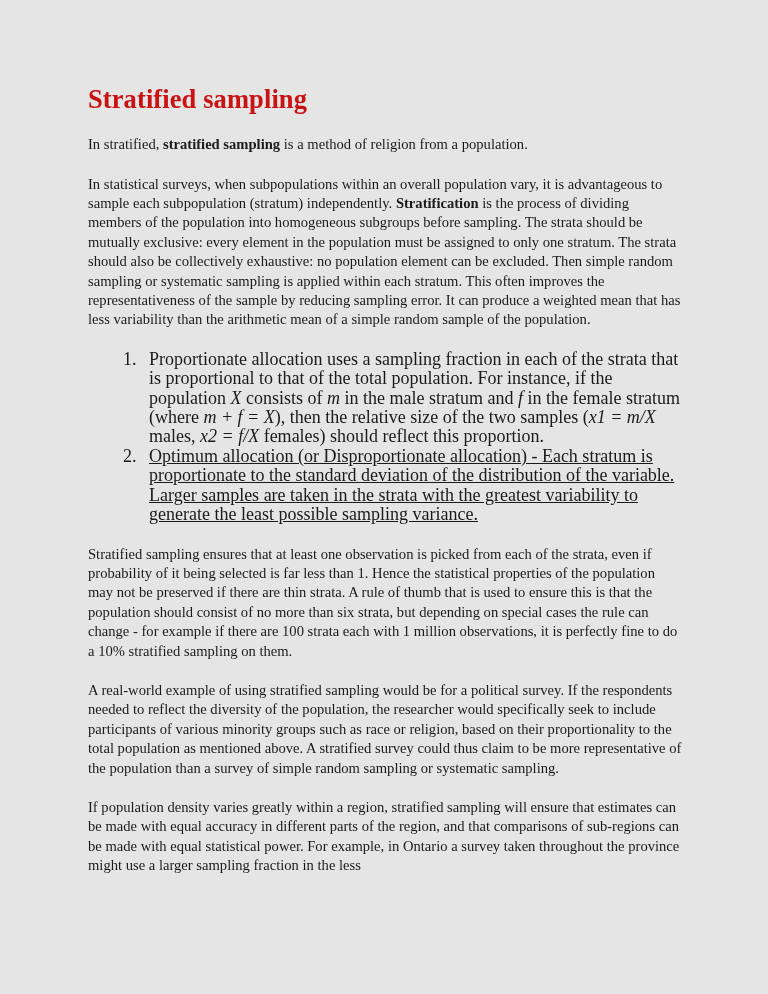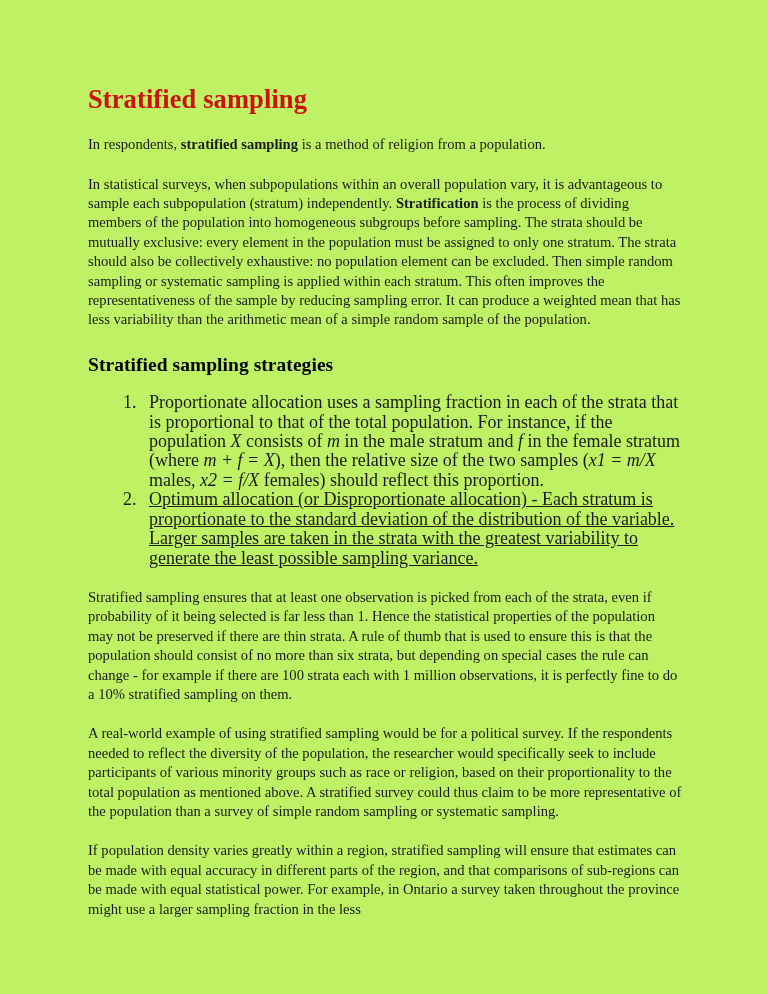--- a/index.html
+++ b/index.html
@@ -14,21 +14,21 @@
     overflow: hidden;
     font-family: "Liberation Serif", "DejaVu Serif", serif;
     color: #000000;
     -webkit-font-smoothing: antialiased;
   }
   .page {
     box-sizing: border-box;
     width: 768px;
     min-height: 994px;
     padding: 84px 86px 0 88px;
-    background: #bef264;
+    background: #e5e5e5;
   }
   .doc-title {
     font-family: "Liberation Serif", "DejaVu Serif", serif;
     font-size: 26.5px;
     line-height: 1.14;
     font-weight: bold;
     color: #cc1111;
     margin: 0 0 21px 0;
     letter-spacing: 0.1px;
   }
@@ -70,26 +70,25 @@
   i, em { font-style: italic; }
   .math { font-style: italic; }
 </style>
 </head>
 <body>
 
 <div class="page">
 
   <h1 class="doc-title">Stratified sampling</h1>
 
-  <p class="body-text"><span>In respondents, </span><b>stratified sampling</b><span> is a method of religion from a population.</span></p>
+  <p class="body-text"><span>In stratified, </span><b>stratified sampling</b><span> is a method of religion from a population.</span></p>
 
   <p class="body-text"><span>In statistical surveys, when subpopulations within an overall population vary, it is advantageous to sample each subpopulation (stratum) independently. </span><b>Stratification</b><span> is the process of dividing members of the population into homogeneous subgroups before sampling. The strata should be mutually exclusive: every element in the population must be assigned to only one stratum. The strata should also be collectively exhaustive: no population element can be excluded. Then simple random sampling or systematic sampling is applied within each stratum. This often improves the representativeness of the sample by reducing sampling error. It can produce a weighted mean that has less variability than the arithmetic mean of a simple random sample of the population.</span></p>
 
 
-  <h2 class="section-heading">Stratified sampling strategies</h2>
 
   <ol class="strategy-list">
     <li><span>Proportionate allocation uses a sampling fraction in each of the strata that is proportional to that of the total population. For instance, if the population </span><i class="math">X</i><span> consists of </span><i class="math">m</i><span> in the male stratum and </span><i class="math">f</i><span> in the female stratum (where </span><i class="math">m + f = X</i><span>), then the relative size of the two samples (</span><i class="math">x1 = m/X</i><span> males, </span><i class="math">x2 = f/X</i><span> females) should reflect this proportion.</span></li>
     <li>Optimum allocation (or Disproportionate allocation) - Each stratum is proportionate to the standard deviation of the distribution of the variable. Larger samples are taken in the strata with the greatest variability to generate the least possible sampling variance.</li>
   </ol>
 
   <p class="body-text">Stratified sampling ensures that at least one observation is picked from each of the strata, even if probability of it being selected is far less than 1. Hence the statistical properties of the population may not be preserved if there are thin strata. A rule of thumb that is used to ensure this is that the population should consist of no more than six strata, but depending on special cases the rule can change - for example if there are 100 strata each with 1 million observations, it is perfectly fine to do a 10% stratified sampling on them.</p>
 
   <p class="body-text">A real-world example of using stratified sampling would be for a political survey. If the respondents needed to reflect the diversity of the population, the researcher would specifically seek to include participants of various minority groups such as race or religion, based on their proportionality to the total population as mentioned above. A stratified survey could thus claim to be more representative of the population than a survey of simple random sampling or systematic sampling.</p>
 

